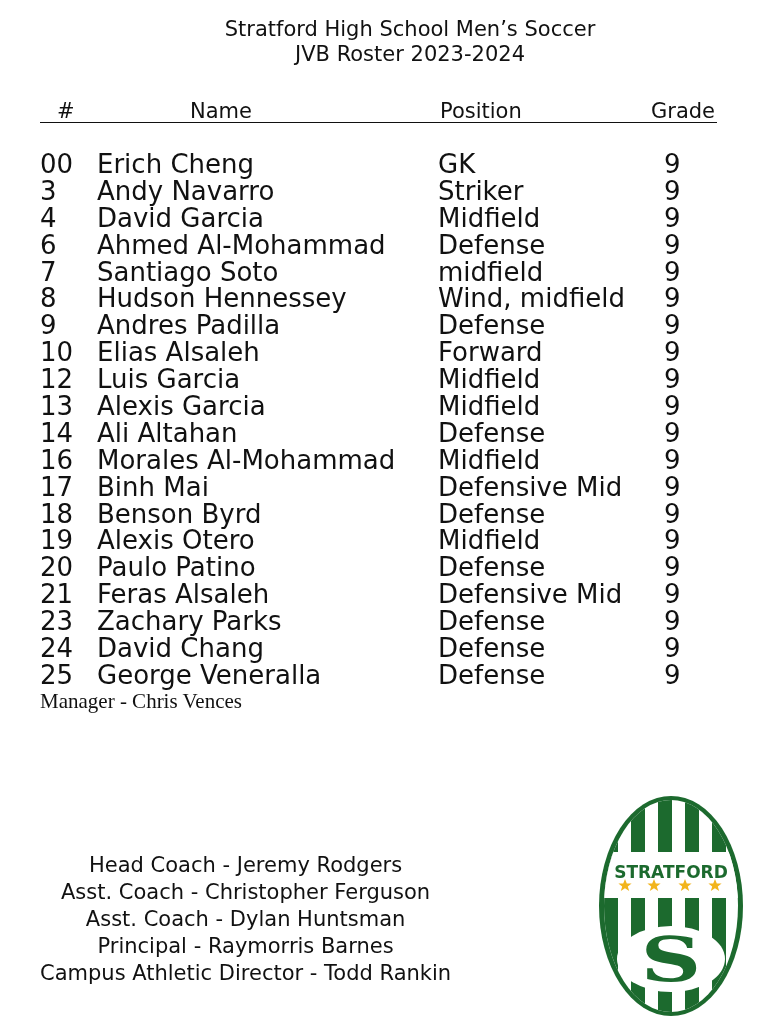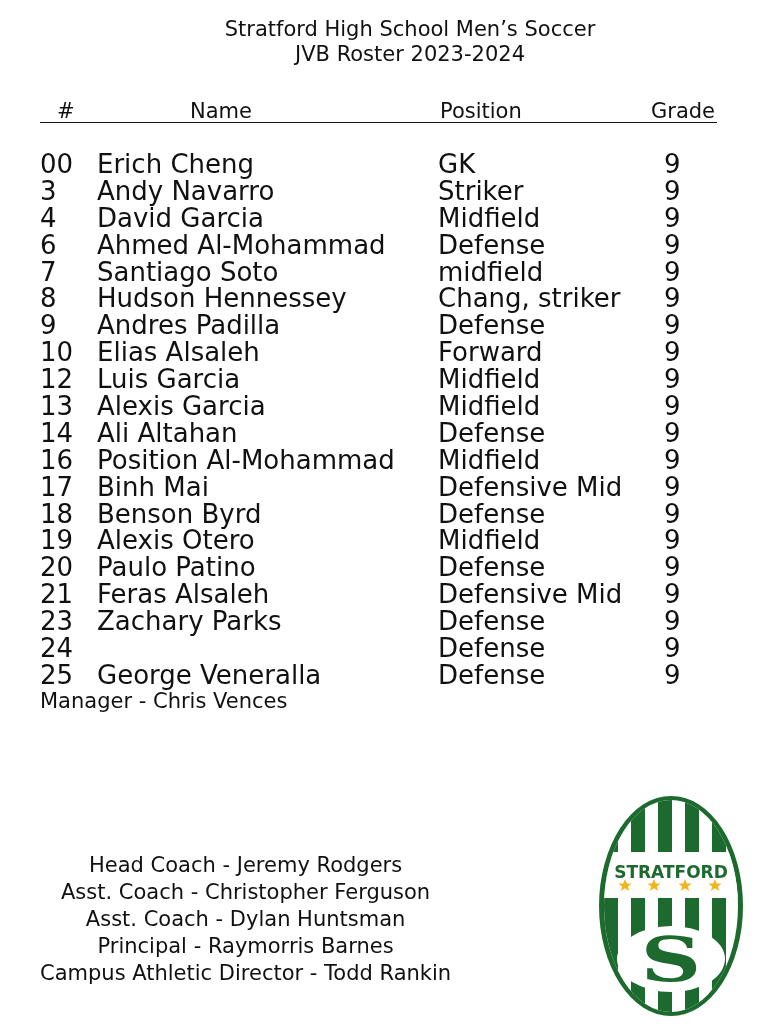--- a/index.html
+++ b/index.html
@@ -62,20 +62,21 @@
   .c-pos { left: 398px; }
   .c-grade { left: 624px; }
 
   .manager {
     position: absolute;
     left: 40px;
     top: 688px;
     font-size: 21px;
     line-height: 27px;
     white-space: nowrap;
+    font-family: Liberation Serif, serif;
   }
   .staff {
     position: absolute;
     left: 40px;
     top: 852px;
     font-size: 21px;
     line-height: 27px;
     text-align: center;
   }
   .staff div { white-space: nowrap; }
@@ -130,21 +131,21 @@
     </div>
   <div class="row">
       <span class="c-num">7</span>
       <span class="c-name">Santiago Soto</span>
       <span class="c-pos">midfield</span>
       <span class="c-grade">9</span>
     </div>
   <div class="row">
       <span class="c-num">8</span>
       <span class="c-name">Hudson Hennessey</span>
-      <span class="c-pos">Chang, striker</span>
+      <span class="c-pos">Wind, midfield</span>
       <span class="c-grade">9</span>
     </div>
   <div class="row">
       <span class="c-num">9</span>
       <span class="c-name">Andres Padilla</span>
       <span class="c-pos">Defense</span>
       <span class="c-grade">9</span>
     </div>
   <div class="row">
       <span class="c-num">10</span>
@@ -165,21 +166,21 @@
       <span class="c-grade">9</span>
     </div>
   <div class="row">
       <span class="c-num">14</span>
       <span class="c-name">Ali Altahan</span>
       <span class="c-pos">Defense</span>
       <span class="c-grade">9</span>
     </div>
   <div class="row">
       <span class="c-num">16</span>
-      <span class="c-name">Position Al-Mohammad</span>
+      <span class="c-name">Morales Al-Mohammad</span>
       <span class="c-pos">Midfield</span>
       <span class="c-grade">9</span>
     </div>
   <div class="row">
       <span class="c-num">17</span>
       <span class="c-name">Binh Mai</span>
       <span class="c-pos">Defensive Mid</span>
       <span class="c-grade">9</span>
     </div>
   <div class="row">
@@ -207,20 +208,21 @@
       <span class="c-grade">9</span>
     </div>
   <div class="row">
       <span class="c-num">23</span>
       <span class="c-name">Zachary Parks</span>
       <span class="c-pos">Defense</span>
       <span class="c-grade">9</span>
     </div>
   <div class="row">
       <span class="c-num">24</span>
+      <span class="c-name">David Chang</span>
       <span class="c-pos">Defense</span>
       <span class="c-grade">9</span>
     </div>
   <div class="row">
       <span class="c-num">25</span>
       <span class="c-name">George Veneralla</span>
       <span class="c-pos">Defense</span>
       <span class="c-grade">9</span>
     </div>
 </div>

